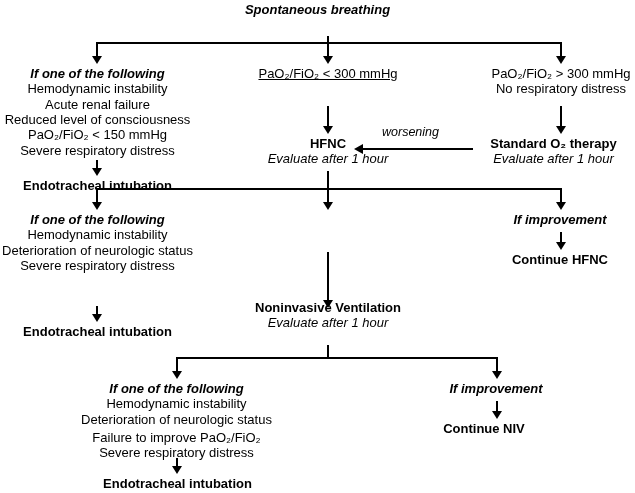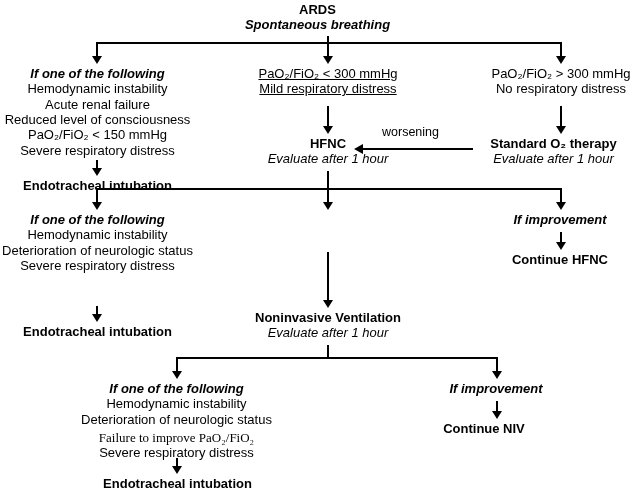--- a/index.html
+++ b/index.html
@@ -59,31 +59,31 @@
   .arrow-l {
     position: absolute;
     width: 0;
     height: 0;
     border-top: 5px solid transparent;
     border-bottom: 5px solid transparent;
     border-right: 9px solid #000000;
   }
   .lbl {
     position: absolute;
+    font-style: italic;
     font-size: 12.5px;
     white-space: nowrap;
   }
 </style>
 </head>
 <body>
 
 <div id="canvas">
 
   <div class="node" style="left:235px; top:2px; width:165px;">
-    <div class="ttl-bold">ARDS</div>
     <div class="ttl-bolditalic">Spontaneous breathing</div>
   </div>
 
   <div class="line-v" style="left:327px; top:36px; height:8px;"></div>
 
   <div class="line-h" style="left:96px; top:42px; width:466px;"></div>
   <div class="line-v" style="left:96px; top:42px; height:16px;"></div>
   <div class="line-v" style="left:327px; top:42px; height:16px;"></div>
   <div class="line-v" style="left:560px; top:42px; height:16px;"></div>
   <div class="arrow-d" style="left:92px; top:56px;"></div>
@@ -97,21 +97,20 @@
     <div class="ttl-plain">Reduced level of consciousness</div>
     <div class="ttl-plain">PaO₂/FiO₂ &lt; 150 mmHg</div>
     <div class="ttl-plain">Severe respiratory distress</div>
   </div>
   <div class="line-v" style="left:96px; top:160px; height:10px;"></div>
   <div class="arrow-d" style="left:92px; top:168px;"></div>
   <div class="node ttl-bold" style="left:6px; top:178px; width:183px;">Endotracheal intubation</div>
 
   <div class="node" style="left:228px; top:66px; width:200px;text-decoration:underline;">
     <div class="ttl-plain">PaO₂/FiO₂ &lt; 300 mmHg</div>
-    <div class="ttl-plain">Mild respiratory distress</div>
   </div>
   <div class="line-v" style="left:327px; top:106px; height:22px;"></div>
   <div class="arrow-d" style="left:323px; top:126px;"></div>
   <div class="node" style="left:258px; top:136px; width:140px;">
     <div class="ttl-bold">HFNC</div>
     <div class="ttl-italic">Evaluate after 1 hour</div>
   </div>
 
   <div class="line-v" style="left:327px; top:171px; height:19px;"></div>
 
@@ -143,42 +142,42 @@
     <div class="ttl-plain">Hemodynamic instability</div>
     <div class="ttl-plain">Deterioration of neurologic status</div>
     <div class="ttl-plain">Severe respiratory distress</div>
   </div>
   <div class="line-v" style="left:96px; top:306px; height:10px;"></div>
   <div class="arrow-d" style="left:92px; top:314px;"></div>
   <div class="node ttl-bold" style="left:6px; top:324px; width:183px;">Endotracheal intubation</div>
 
   <div class="line-v" style="left:327px; top:252px; height:50px;"></div>
   <div class="arrow-d" style="left:323px; top:300px;"></div>
-  <div class="node" style="left:240px; top:310px; width:176px;">
+  <div class="node" style="left:240px; top:300px; width:176px;">
     <div class="ttl-bold">Noninvasive Ventilation</div>
     <div class="ttl-italic">Evaluate after 1 hour</div>
   </div>
   <div class="line-v" style="left:327px; top:345px; height:14px;"></div>
 
   <div class="node ttl-bolditalic" style="left:480px; top:212px; width:160px;">If improvement</div>
   <div class="line-v" style="left:560px; top:232px; height:12px;"></div>
   <div class="arrow-d" style="left:556px; top:242px;"></div>
   <div class="node ttl-bold" style="left:480px; top:252px; width:160px;">Continue HFNC</div>
 
   <div class="line-h" style="left:176px; top:357px; width:322px;"></div>
   <div class="line-v" style="left:176px; top:357px; height:16px;"></div>
   <div class="line-v" style="left:496px; top:357px; height:16px;"></div>
   <div class="arrow-d" style="left:172px; top:371px;"></div>
   <div class="arrow-d" style="left:492px; top:371px;"></div>
 
   <div class="node" style="left:78px; top:381px; width:197px;">
     <div class="ttl-bolditalic">If one of the following</div>
     <div class="ttl-plain">Hemodynamic instability</div>
     <div class="ttl-plain">Deterioration of neurologic status</div>
-    <div class="ttl-plain" style="padding-top:3px;font-family:Liberation Serif, serif;">Failure to improve PaO₂/FiO₂</div>
+    <div class="ttl-plain" style="padding-top:3px;">Failure to improve PaO₂/FiO₂</div>
     <div class="ttl-plain">Severe respiratory distress</div>
   </div>
   <div class="line-v" style="left:176px; top:458px; height:10px;"></div>
   <div class="arrow-d" style="left:172px; top:466px;"></div>
   <div class="node ttl-bold" style="left:86px; top:476px; width:183px;">Endotracheal intubation</div>
 
   <div class="node ttl-bolditalic" style="left:416px; top:381px; width:160px;">If improvement</div>
   <div class="line-v" style="left:496px; top:401px; height:12px;"></div>
   <div class="arrow-d" style="left:492px; top:411px;"></div>
   <div class="node ttl-bold" style="left:404px; top:421px; width:160px;">Continue NIV</div>

